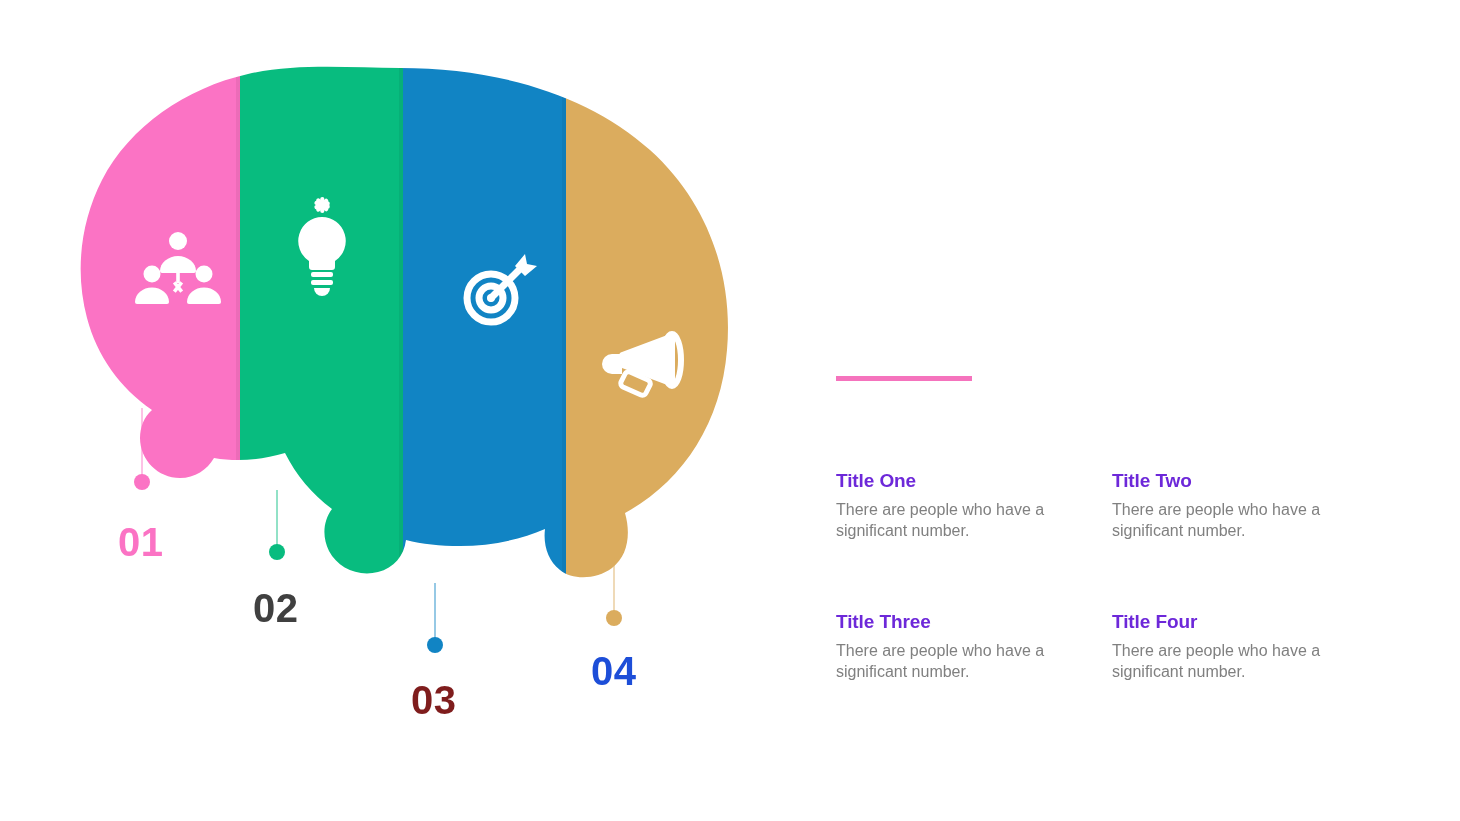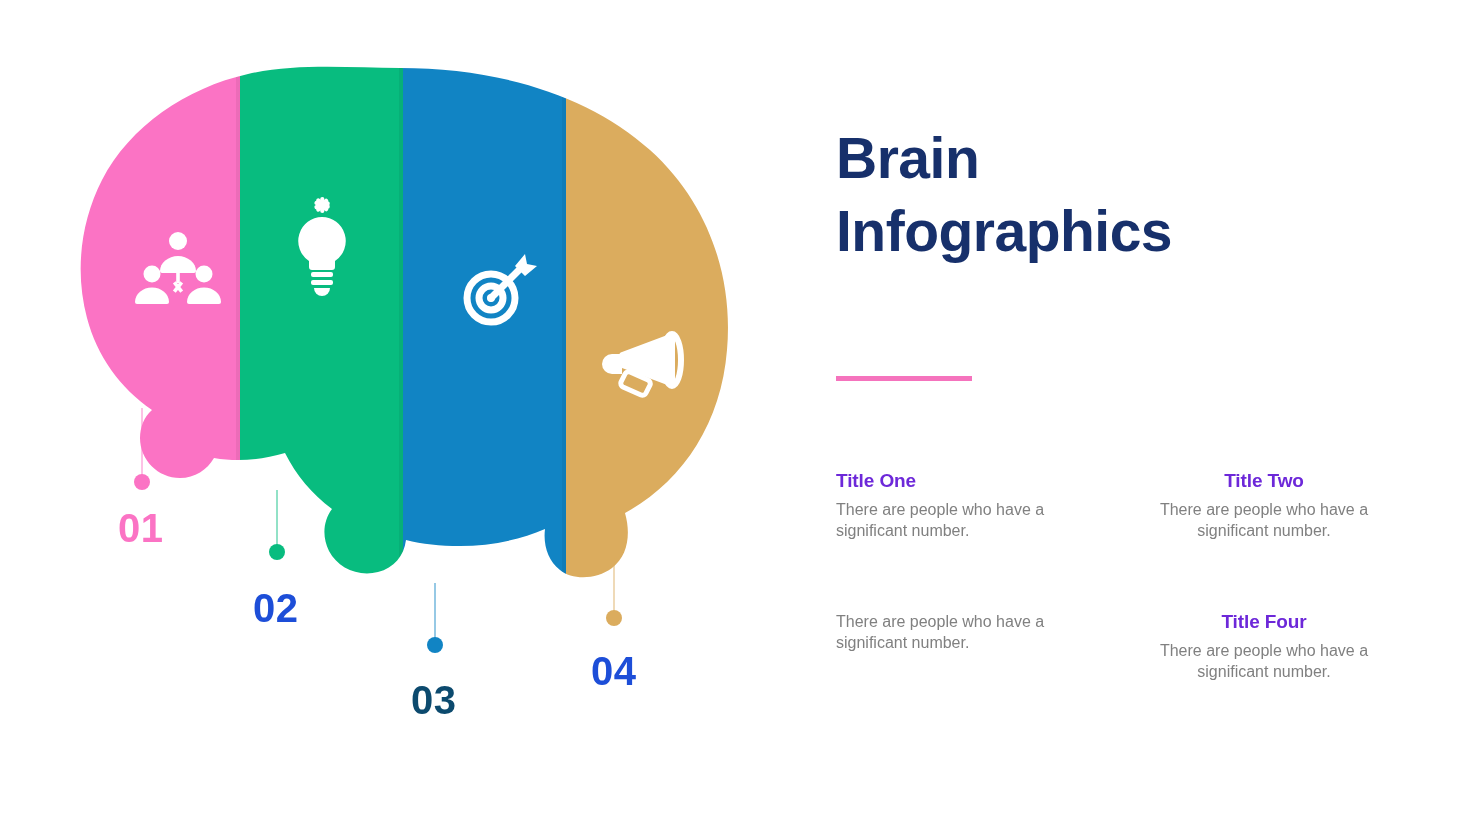--- a/index.html
+++ b/index.html
@@ -33,21 +33,21 @@
   
   .step-number {
     position: absolute;
     font-family: "Liberation Sans", sans-serif;
     font-weight: bold;
     font-size: 40px;
     letter-spacing: 0.5px;
     line-height: 1;
     white-space: nowrap;
   }
-  #step-number-01 { left: 118px; top: 508px; text-align: right; }
+  #step-number-01 { left: 118px; top: 522px; text-align: right; }
   #step-number-02 { left: 253px; top: 588px; }
   #step-number-03 { left: 411px; top: 680px; }
   #step-number-04 { left: 591px; top: 651px; }
 
   
   #content-panel {
     position: absolute;
     left: 836px;
     top: 0;
     width: 600px;
@@ -93,21 +93,21 @@
     position: absolute;
     left: 0;
     top: 470px;
     width: 600px;
   }
   .detail-item {
     position: absolute;
     width: 280px;
   }
   .detail-item.col-left  { left: 0px; }
-  .detail-item.col-right { left: 288px; text-align: center; }
+  .detail-item.col-right { left: 276px; }
   .detail-item.row-top    { top: 0px; }
   .detail-item.row-bottom { top: 141px; }
 
   .detail-title {
     margin: 0 0 7px 0;
     font-family: "Liberation Sans", sans-serif;
     font-weight: bold;
     font-size: 19px;
     letter-spacing: -0.1px;
     color: #6d28d9;
@@ -230,45 +230,45 @@
       <line x1="435" y1="583" x2="435" y2="638" stroke="#1184c4" stroke-width="1.6" opacity="0.55"></line>
       <circle cx="435" cy="645" r="8" fill="#1184c4"></circle>
     </g>
     <g>
       <line x1="614" y1="557" x2="614" y2="611" stroke="#dbac5e" stroke-width="1.6" opacity="0.55"></line>
       <circle cx="614" cy="618" r="8" fill="#dbac5e"></circle>
     </g>
   </svg>
 
   <div class="step-number" id="step-number-01" style="color:#fb73c4">01</div>
-  <div class="step-number" id="step-number-02" style="color:#1d4ed8">02</div>
-  <div class="step-number" id="step-number-03" style="color:#0c4a6e">03</div>
+  <div class="step-number" id="step-number-02" style="color:#404040">02</div>
+  <div class="step-number" id="step-number-03" style="color:#7f1d1d">03</div>
   <div class="step-number" id="step-number-04" style="color:#1d4ed8">04</div>
 </div>
 
 <div id="content-panel">
 
-  <h1 id="page-title"><span>Brain</span><br><span>Infographics</span></h1>
 
 
   <div id="accent-bar"></div>
 
   <div id="detail-grid">
 
     <div class="detail-item col-left row-top">
       <h3 class="detail-title">Title One</h3>
       <p class="detail-body">There are people who have a significant number.</p>
     </div>
 
     <div class="detail-item col-right row-top">
       <h3 class="detail-title">Title Two</h3>
       <p class="detail-body">There are people who have a significant number.</p>
     </div>
 
     <div class="detail-item col-left row-bottom">
+      <h3 class="detail-title">Title Three</h3>
       <p class="detail-body">There are people who have a significant number.</p>
     </div>
 
     <div class="detail-item col-right row-bottom">
       <h3 class="detail-title">Title Four</h3>
       <p class="detail-body">There are people who have a significant number.</p>
     </div>
 
   </div>
 </div>

